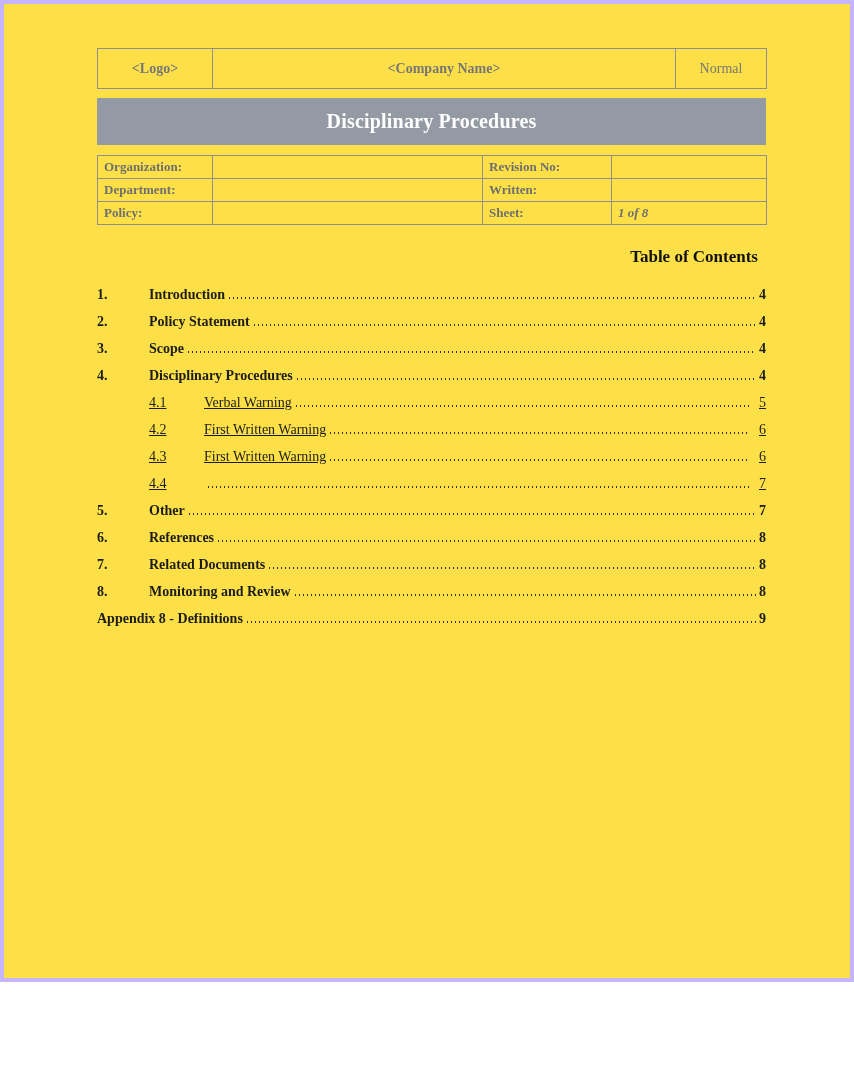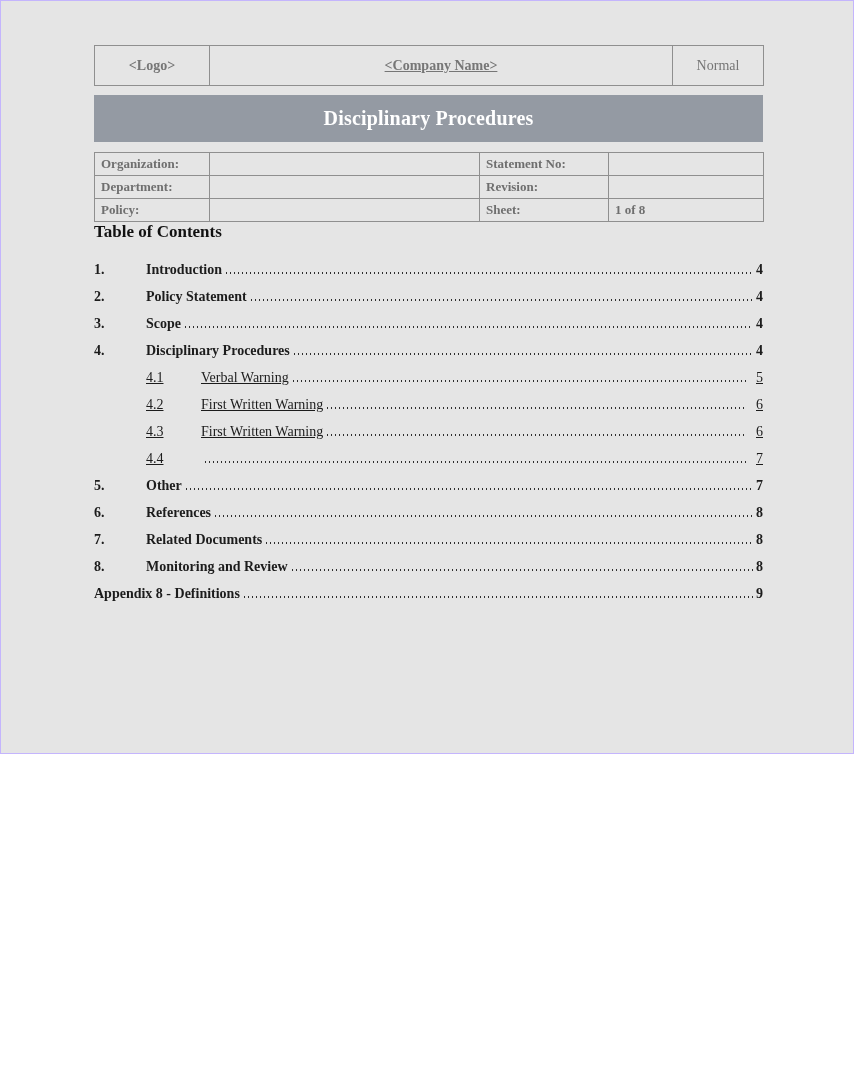--- a/index.html
+++ b/index.html
@@ -3,39 +3,39 @@
 <meta charset="utf-8">
 <style>
   * { margin: 0; padding: 0; box-sizing: border-box; }
   html, body { background: #ffffff; }
   body {
     width: 854px; height: 1071px;
     font-family: "Liberation Serif", "DejaVu Serif", serif;
     position: relative;
   }
   .page {
-    width: 854px; height: 754px;
-    background: #e5e5e5;
-    border: 1px solid #c4b5fd;
+    width: 854px; height: 982px;
+    background: #fde047;
+    border: 4px solid #c4b5fd;
     padding: 44px 92px 0 93px;
     overflow: hidden;
   }
 
   
   table.header-table {
     width: 669px; border-collapse: collapse; table-layout: fixed;
   }
   table.header-table td {
     border: 1px solid #8f8f8f;
     height: 40px;
     text-align: center; vertical-align: middle;
     color: #767676; font-size: 14px;
   }
   td.logo-cell    { width: 115px; font-weight: bold; }
-  td.company-cell { width: 463px; font-weight: bold; text-decoration: underline; }
+  td.company-cell { width: 463px; font-weight: bold; }
   td.status-cell  { width: 91px;  font-weight: normal; }
 
   
   .title-bar {
     margin-top: 9px;
     width: 669px; height: 47px;
     background: #949aa3;
     display: flex; align-items: center; justify-content: center;
   }
   .title-bar span {
@@ -50,25 +50,26 @@
   table.meta-table td {
     border: 1px solid #8f8f8f;
     height: 23px;
     vertical-align: middle;
     color: #6f6f6f; font-size: 13px; font-weight: bold;
     padding: 0 6px;
   }
   td.m-label1 { width: 115px; }
   td.m-value1 { width: 270px; }
   td.m-label2 { width: 129px; }
-  td.m-value2 { width: 155px; }
+  td.m-value2 { width: 155px; font-style: italic; }
 
   
   .toc-title {
-    text-align: left;
+    margin-top: 22px;
+    text-align: right;
     font-size: 17px; font-weight: bold; color: #111111;
   }
   .toc { margin-top: 14px; width: 669px; }
   .toc-row {
     display: flex; align-items: baseline;
     height: 27px; line-height: 27px;
     font-size: 14px; color: #1c1c1c;
     cursor: default;
   }
   .toc-row.lvl1, .toc-row.lvl0 { font-weight: bold; }
@@ -106,28 +107,28 @@
 
   <div class="title-bar">
     <span>Disciplinary Procedures</span>
   </div>
 
   <table class="meta-table">
     <tbody id="meta-body">
   <tr>
     <td class="m-label1">Organization:</td>
     <td class="m-value1"></td>
-    <td class="m-label2">Statement No:</td>
+    <td class="m-label2">Revision No:</td>
     <td class="m-value2"></td>
   </tr>
 
   <tr>
     <td class="m-label1">Department:</td>
     <td class="m-value1"></td>
-    <td class="m-label2">Revision:</td>
+    <td class="m-label2">Written:</td>
     <td class="m-value2"></td>
   </tr>
 
   <tr>
     <td class="m-label1">Policy:</td>
     <td class="m-value1"></td>
     <td class="m-label2">Sheet:</td>
     <td class="m-value2">1 of 8</td>
   </tr>
 </tbody>

